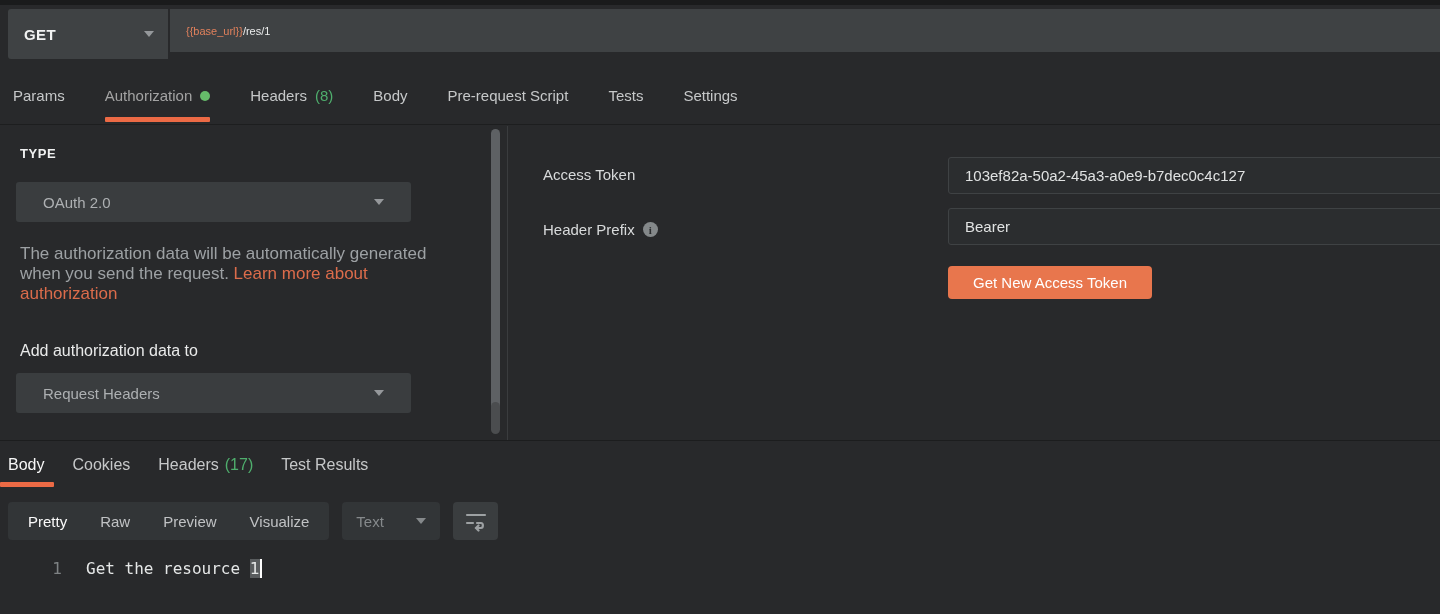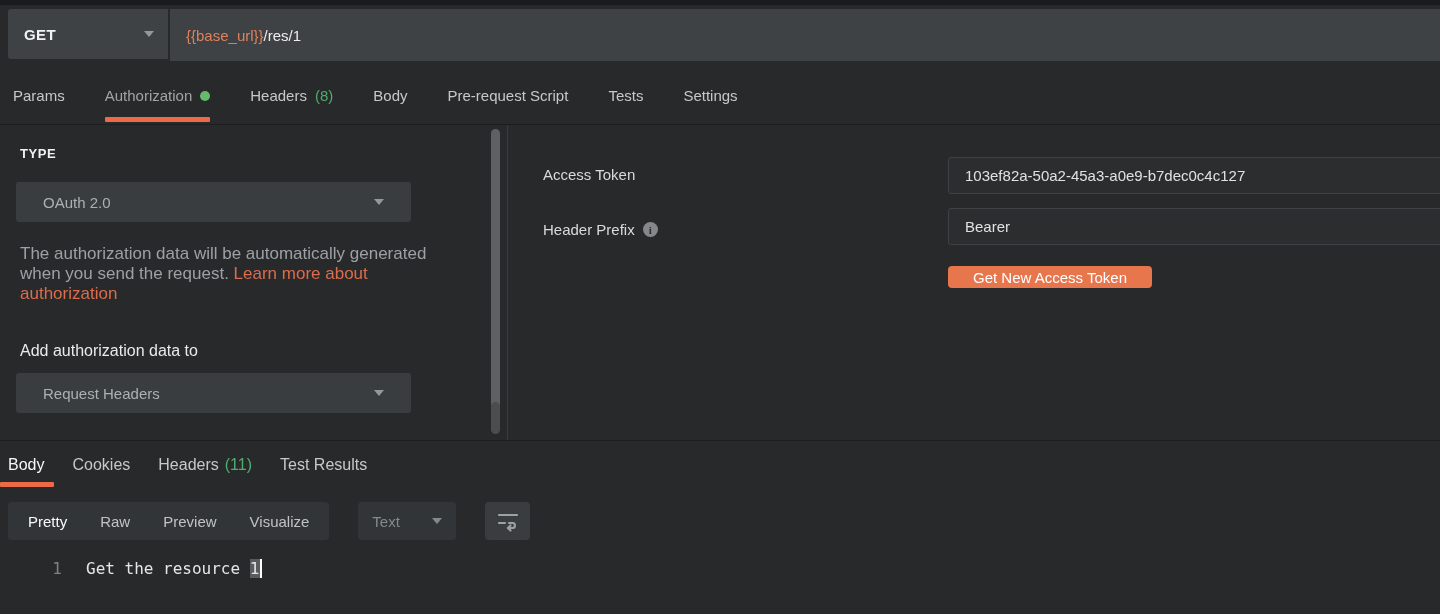--- a/index.html
+++ b/index.html
@@ -7,22 +7,22 @@
   body { font-family:"Liberation Sans", sans-serif; color:#C6C8C9; }
   #app { position:relative; width:1440px; height:614px; background:#28292B; }
 
   
   .top-strip { position:absolute; left:0; top:0; width:1440px; height:5px; background:#1A1B1C; }
   .method-box { position:absolute; left:8px; top:9px; width:160px; height:50px; background:#3F4244;
                 border-radius:3px 0 0 3px; display:flex; align-items:center; padding:0 14px 0 16px; cursor:pointer; }
   .method-label { color:#F2F3F3; font-weight:bold; font-size:15px; letter-spacing:.4px; flex:1; }
   .chev { width:0; height:0; border-left:5px solid transparent; border-right:5px solid transparent;
           border-top:6px solid #95989B; }
-  .url-box { position:absolute; left:170px; top:9px; width:1270px; height:52px; background:#3F4244;
-             display:flex; align-items:center; padding-left:16px; font-size:15px; }
+  .url-box { position:absolute; left:170px; top:9px; width:1270px; height:43px; background:#3F4244;
+             display:flex; align-items:center; padding-left:16px; font-size:11px; }
   .url-var { color:#E0805C; }
   .url-path { color:#ECEDED; }
 
   
   .req-tabs { position:absolute; left:0; top:67px; width:1440px; height:58px; display:flex;
               align-items:center; padding-left:13px; border-bottom:1px solid #1D1E1F; }
   .req-tab { position:relative; height:58px; display:flex; align-items:center; gap:8px;
              margin-right:40px; font-size:15px; color:#C6C8C9; cursor:pointer; white-space:nowrap; }
   .req-tab.active { color:#a3a3a3; }
   .req-tab.active .underline { position:absolute; left:0; bottom:3px; height:5px; width:100%;
@@ -51,39 +51,39 @@
   .lbl-token { top:166px; }
   .lbl-prefix { top:221px; }
   .info-icon { width:15px; height:15px; border-radius:50%; background:#84888A; color:#2B2D2F;
                font-size:11px; font-weight:bold; display:inline-flex; align-items:center; justify-content:center;
                font-family:"Liberation Serif", serif; cursor:pointer; }
   .txt-input { position:absolute; left:948px; width:500px; height:37px; background:#2B2D2F;
                border:1px solid #3F4244; border-radius:3px; color:#E0E2E2; font-size:15px;
                padding:0 16px; outline:none; font-family:"Liberation Sans", sans-serif; }
   .in-token { top:157px; }
   .in-prefix { top:208px; }
-  .btn-orange { position:absolute; left:948px; top:266px; width:204px; height:22px; background:#E8764D;
+  .btn-orange { position:absolute; left:948px; top:266px; width:204px; height:33px; background:#E8764D;
                 border:none; border-radius:4px; color:#FFFFFF; font-size:15px; cursor:pointer;
                 font-family:"Liberation Sans", sans-serif; }
 
   
   .h-divider { position:absolute; left:0; top:440px; width:1440px; height:1px; background:#1C1D1E; }
   .resp-tabs { position:absolute; left:0; top:441px; width:1000px; height:48px; display:flex; align-items:center; }
   .resp-tab { position:relative; height:48px; display:flex; align-items:center; gap:6px;
               padding:0 10px; margin-right:8px; font-size:16px; color:#C6C8C9; cursor:pointer; white-space:nowrap; }
   .resp-tab:first-child { padding-left:8px; margin-left:0; }
   .resp-tab.active { color:#F7F7F7; }
   .resp-tab.active .underline { position:absolute; left:0; bottom:2px; height:5px; width:100%;
               background:#EC6A45; border-radius:1px; }
   .resp-meta { position:absolute; right:15px; top:441px; height:48px; display:flex; align-items:center; gap:14px; }
   .globe { width:22px; height:22px; cursor:pointer; }
   .status-label { font-size:15px; color:#B5B7B9; }
   .status-value { font-size:15px; color:#47BD74; }
 
-  .view-bar { position:absolute; left:8px; top:502px; height:38px; display:flex; gap:29px; }
+  .view-bar { position:absolute; left:8px; top:502px; height:38px; display:flex; gap:13px; }
   .view-group { height:38px; background:#323537; border-radius:4px; display:flex; align-items:center;
                 padding:0 20px; gap:33px; }
   .view-tab { font-size:15px; color:#C0C2C4; cursor:pointer; }
   .view-tab.active { color:#FAFAFA; }
   .fmt-select { height:38px; width:98px; background:#323537; border-radius:4px; display:flex;
                 align-items:center; padding:0 14px; font-size:15px; color:#85898B; cursor:pointer; }
   .fmt-select .chev { margin-left:auto; border-top-color:#85898B; }
   .wrap-btn { height:38px; width:45px; background:#3A3D3F; border-radius:4px; display:flex;
               align-items:center; justify-content:center; cursor:pointer; }
 
@@ -172,21 +172,21 @@
   <div class="resp-tabs">
     <div class="resp-tab active">
       <span>Body</span>
       <span class="underline"></span>
     </div>
     <div class="resp-tab">
       <span>Cookies</span>
     </div>
     <div class="resp-tab">
       <span>Headers</span>
-      <span class="count-green">(11)</span>
+      <span class="count-green">(17)</span>
     </div>
     <div class="resp-tab">
       <span>Test Results</span>
     </div>
   </div>
 
 
   <div class="view-bar">
     <div class="view-group">
       <span class="view-tab active">Pretty</span>

